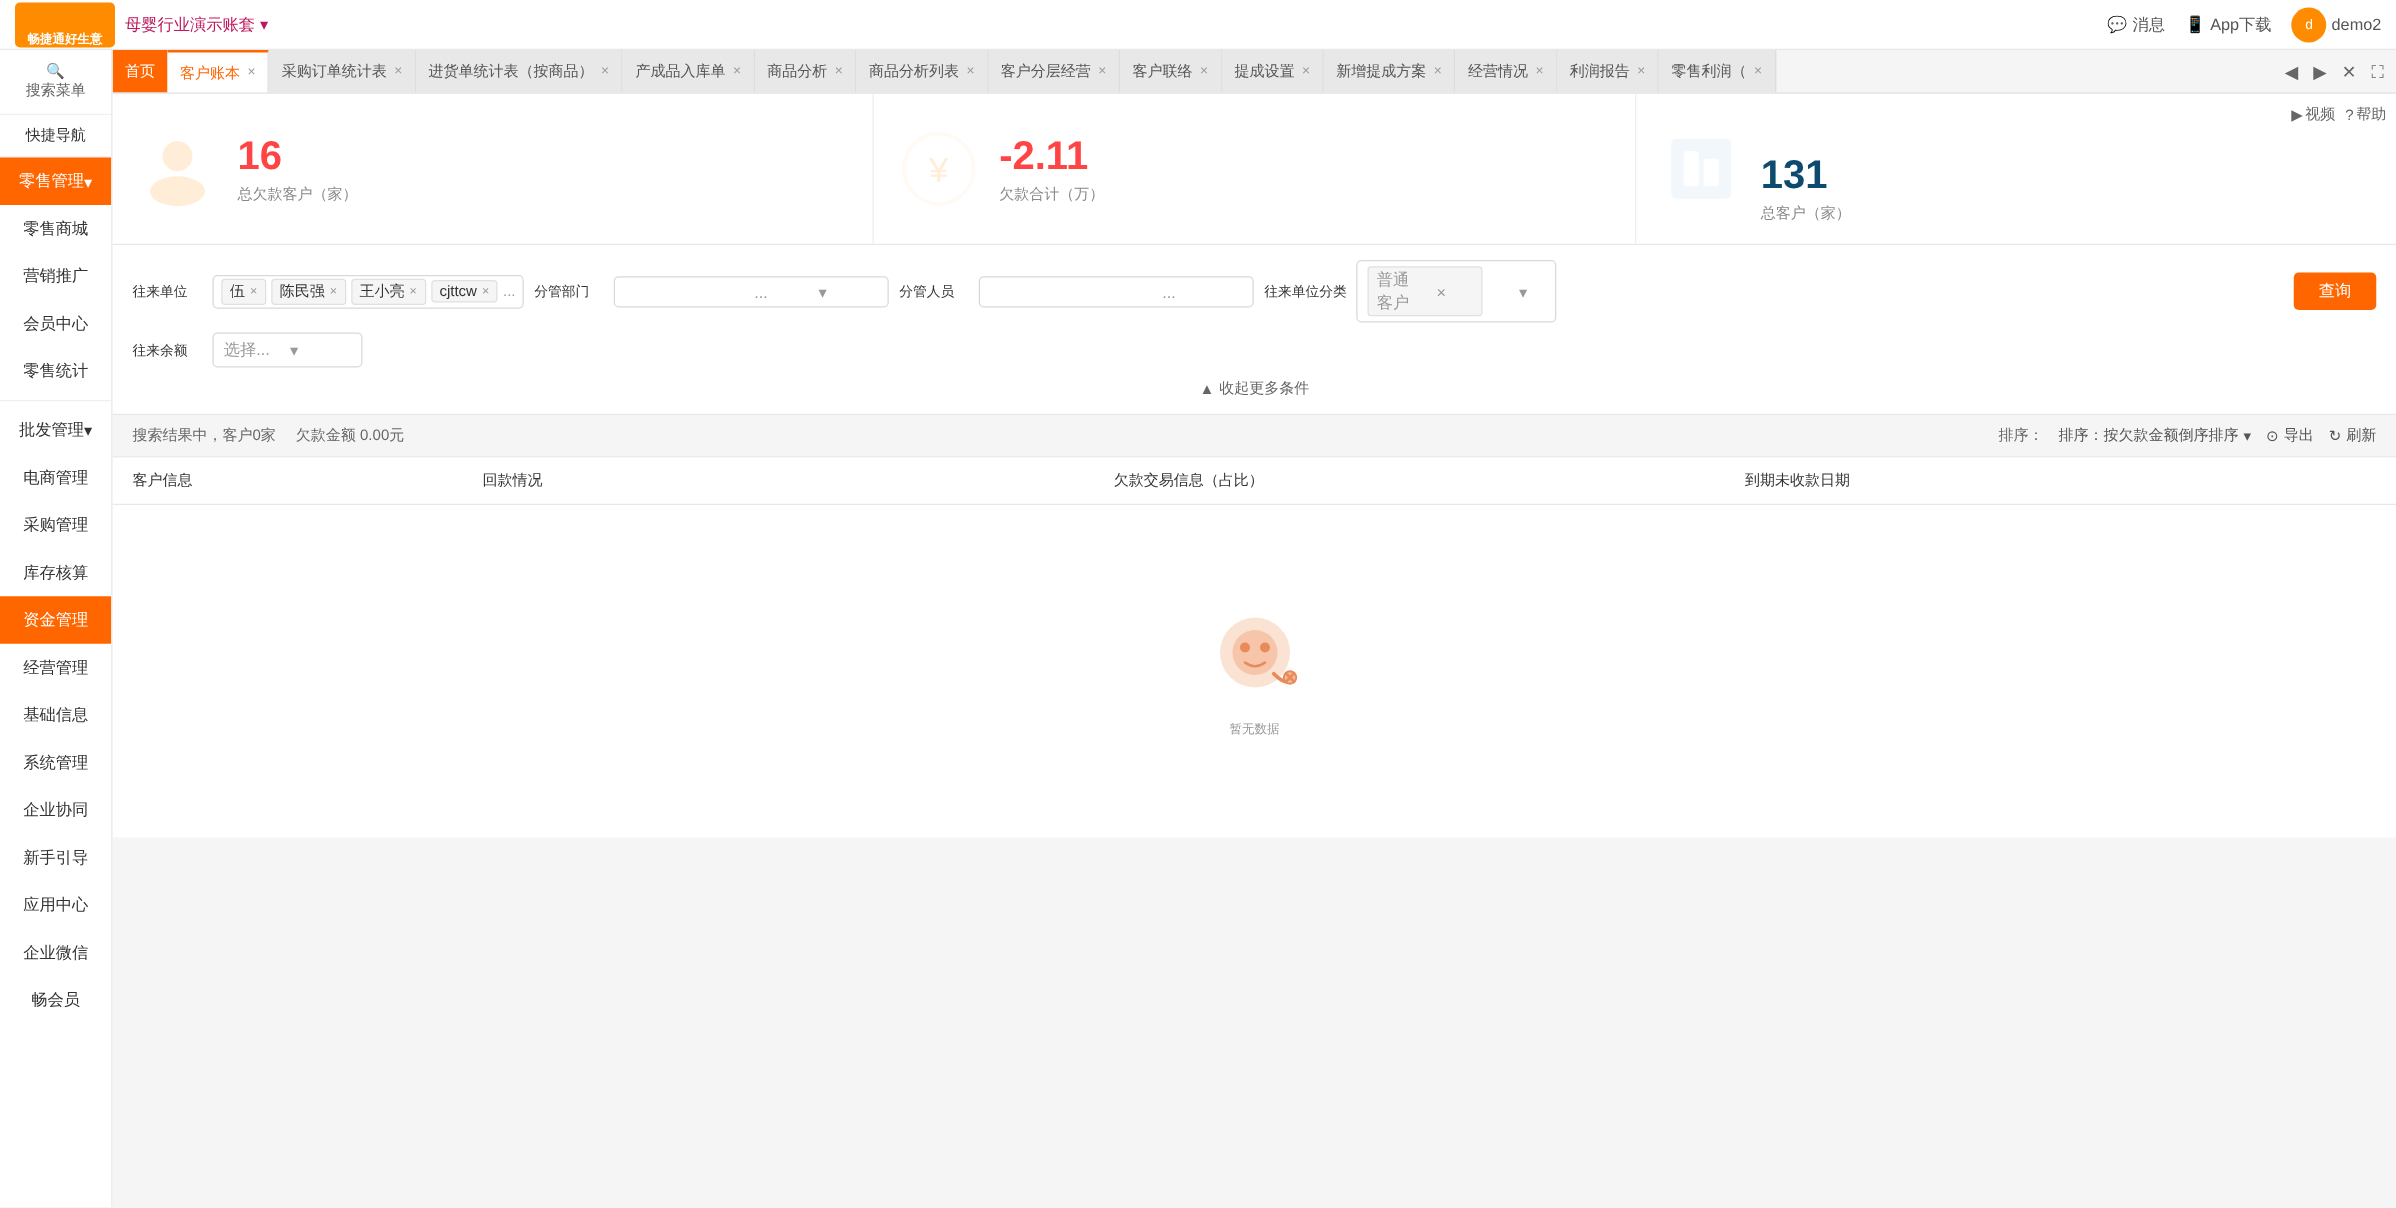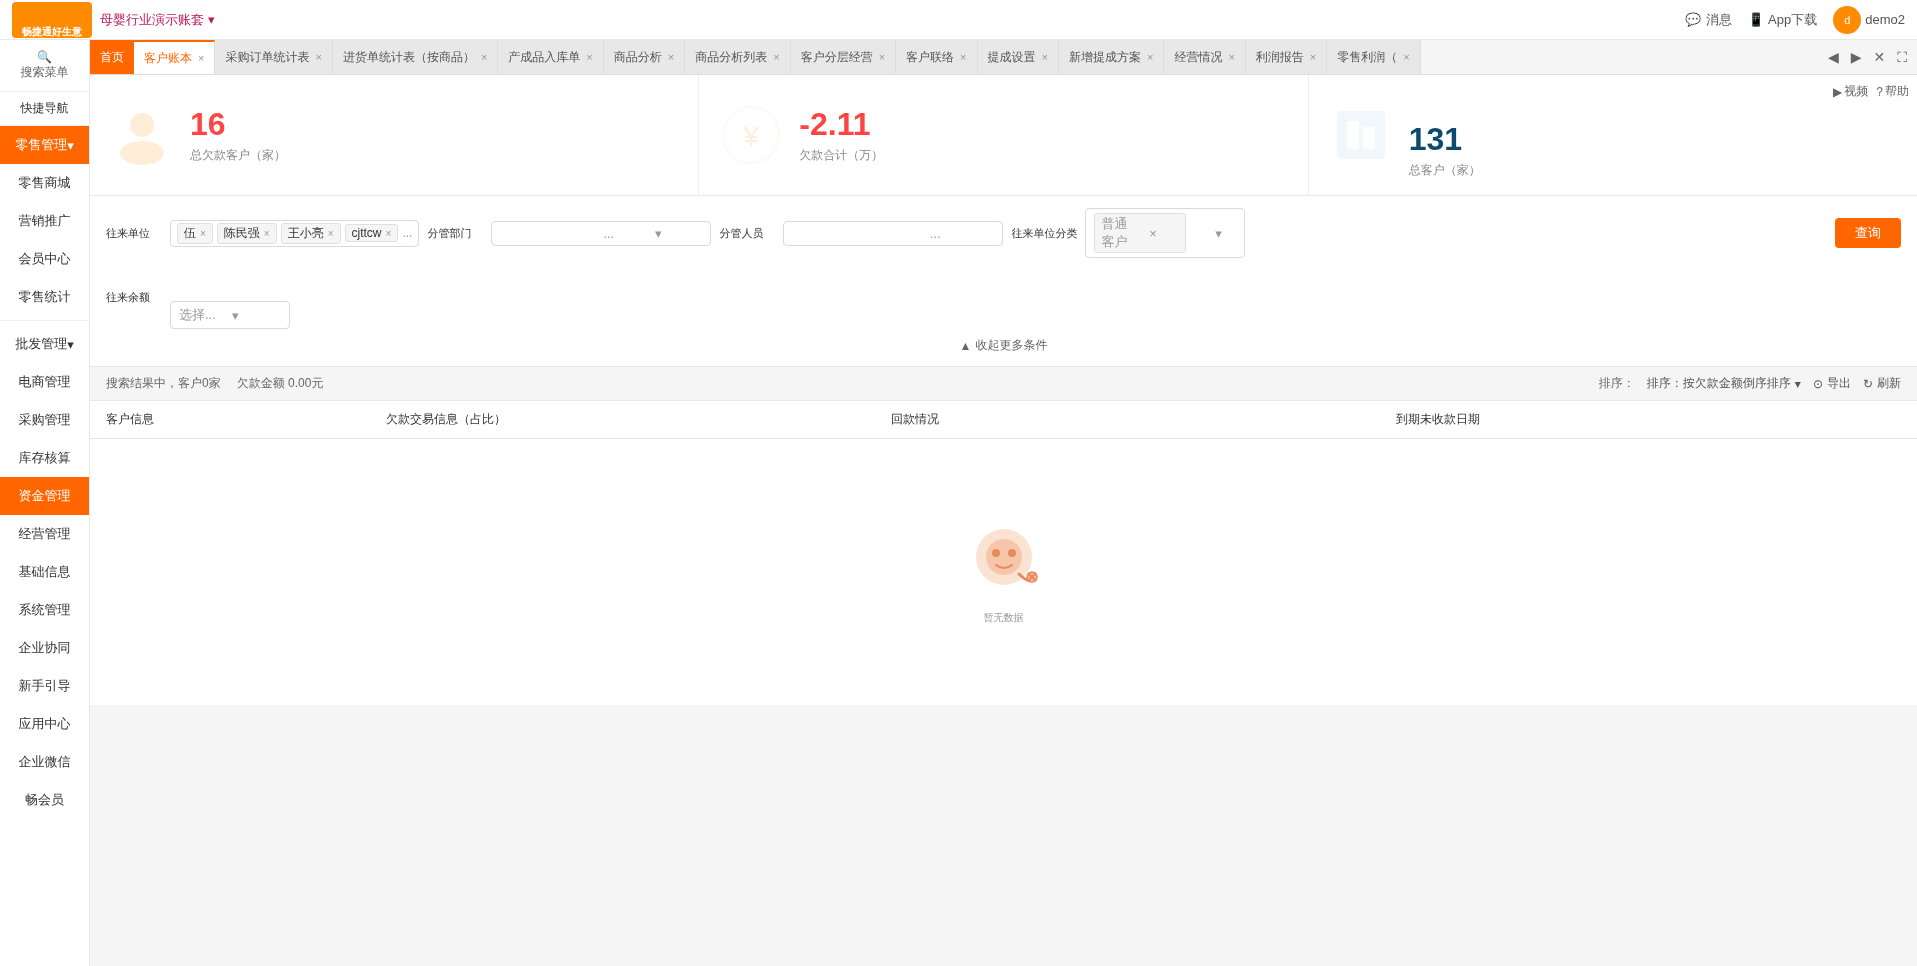--- a/index.html
+++ b/index.html
@@ -359,21 +359,21 @@
             </div>
             <span style="flex:1;"></span>
             <span class="filter-select-arrow">▾</span>
           </div>
 
           <button class="query-btn">查询</button>
         </div>
 
         <div class="filter-row">
           <span class="filter-label">往来余额</span>
-          <div class="filter-select" style="min-width:120px;margin-top:35px;">
+          <div class="filter-select" style="min-width:120px;">
             <span style="color:#999;">选择...</span>
             <span class="filter-select-arrow">▾</span>
           </div>
         </div>
 
         <div class="filter-collapse">
           <span class="filter-collapse-btn">
             <span>▲</span>
             <span>收起更多条件</span>
           </span>
@@ -398,22 +398,22 @@
           <div class="action-btn">
             <span>↻</span>
             <span>刷新</span>
           </div>
         </div>
       </div>
 
       <div class="table-container">
         <div class="table-header">
           <div>客户信息</div>
+          <div>回款情况</div>
           <div>欠款交易信息（占比）</div>
-          <div>回款情况</div>
           <div>到期未收款日期</div>
         </div>
         <div class="table-body">
           <div class="empty-state">
             <div class="empty-icon">
               <svg width="80" height="80" viewBox="0 0 80 80" xmlns="http://www.w3.org/2000/svg">
                 <circle cx="40" cy="38" r="28" fill="#f9d0b8" opacity="0.6"></circle>
                 <ellipse cx="40" cy="38" rx="18" ry="18" fill="#f5b899" opacity="0.7"></ellipse>
                 <circle cx="32" cy="34" r="4" fill="#e88a5a"></circle>
                 <circle cx="48" cy="34" r="4" fill="#e88a5a"></circle>

